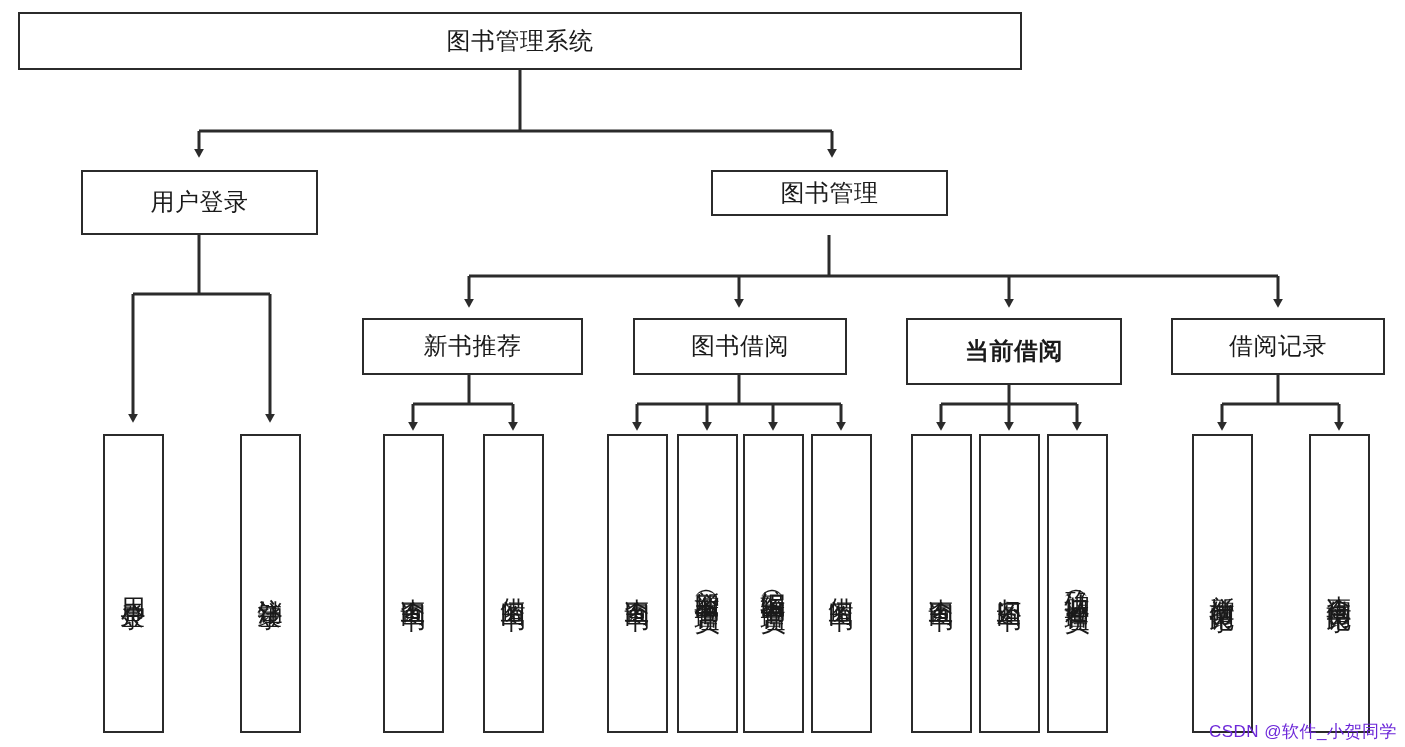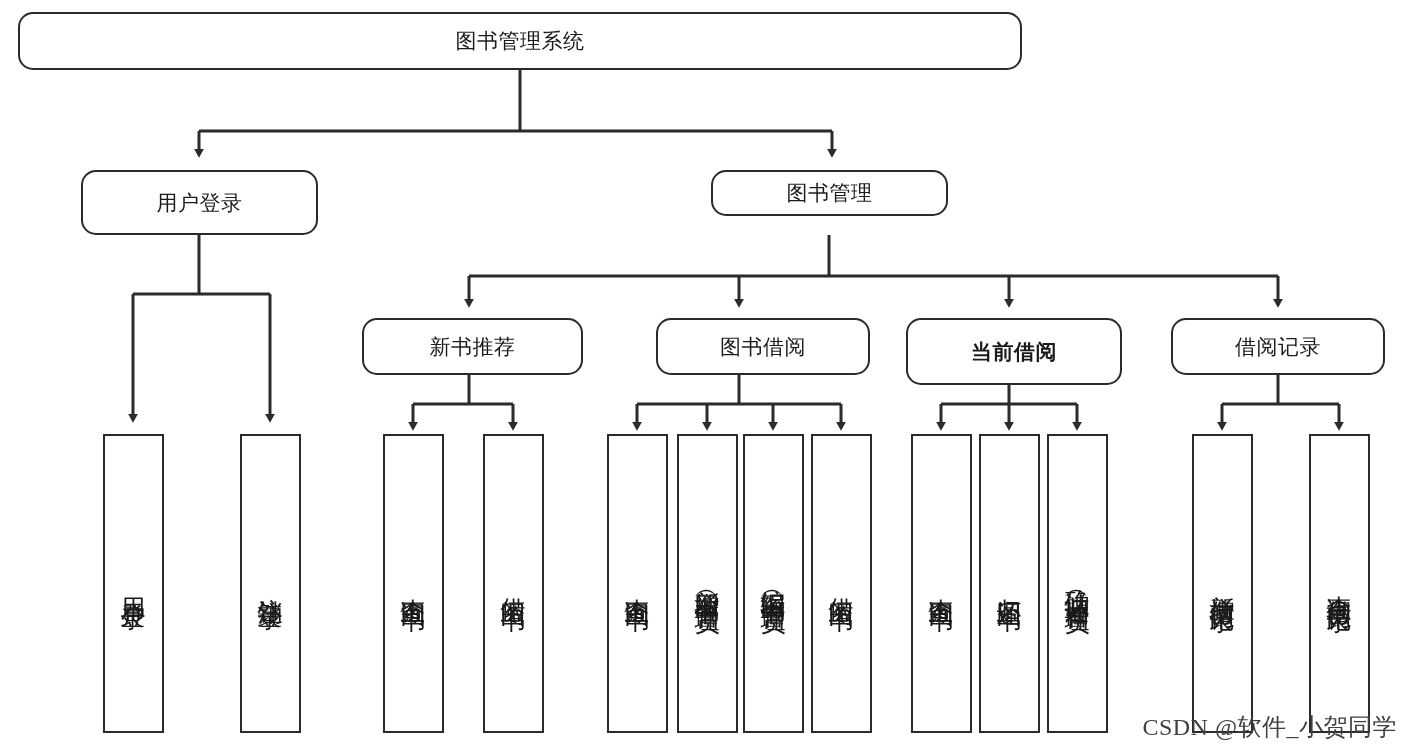--- a/index.html
+++ b/index.html
@@ -32,24 +32,23 @@
     box-sizing: border-box;
     background: #ffffff;
     border: 2.6px solid #2b2b2b;
     display: flex;
     align-items: center;
     justify-content: center;
     text-align: center;
     color: #1a1a1a;
   }
   .node.horiz {
-    font-size: 21px;
+    font-size: 24px;
     letter-spacing: 0.5px;
     line-height: 1.1;
-    border-radius: 15px;
   }
   .node.vert {
     writing-mode: vertical-rl;
     text-orientation: upright;
     font-size: 25px;
     line-height: 1.12;
     letter-spacing: 3px;
     padding-top: 6px;
     padding-bottom: 6px;
     align-items: center;
@@ -57,25 +56,25 @@
   }
   .node.vert .vlabel {
     writing-mode: vertical-rl;
     text-orientation: upright;
     display: block;
   }
   .watermark {
     position: absolute;
     right: 8px;
     bottom: 4px;
-    font-size: 24px;
-    color: #404040;
+    font-size: 17px;
+    color: #6d28d9;
     letter-spacing: 0.5px;
     white-space: nowrap;
-    font-family: Liberation Serif, serif;
+    font-family: Liberation Sans, sans-serif;
   }
 </style>
 </head>
 <body>
 
 <div id="diagram-root">
 
   <svg class="edges" viewBox="0 0 1405 747" xmlns="http://www.w3.org/2000/svg">
     <defs>
       <marker id="arrowhead" markerWidth="9" markerHeight="10" refX="1.2" refY="5" orient="auto" markerUnits="userSpaceOnUse">
@@ -135,21 +134,21 @@
   </div>
 
   <div class="node horiz" style="left:711px; top:170px; width:237px; height:46px;">
     <span>图书管理</span>
   </div>
 
   <div class="node horiz" style="left:362px; top:318px; width:221px; height:57px;">
     <span>新书推荐</span>
   </div>
 
-  <div class="node horiz" style="left:633px; top:318px; width:214px; height:57px;margin-left:23px;">
+  <div class="node horiz" style="left:633px; top:318px; width:214px; height:57px;">
     <span>图书借阅</span>
   </div>
 
   <div class="node horiz" style="left:906px; top:318px; width:216px; height:67px;font-weight:bold;">
     <span>当前借阅</span>
   </div>
 
   <div class="node horiz" style="left:1171px; top:318px; width:214px; height:57px;">
     <span>借阅记录</span>
   </div>

